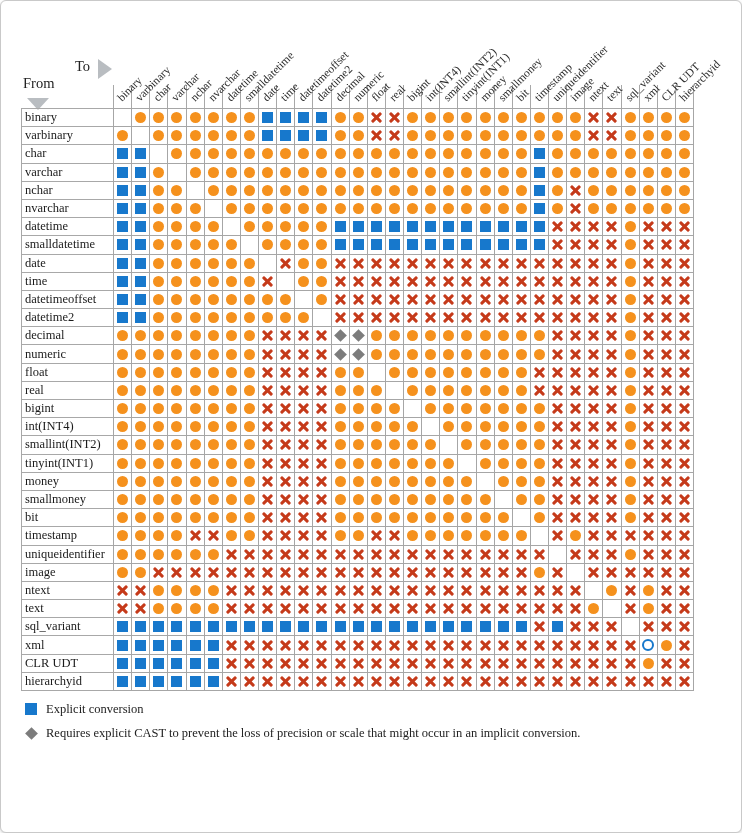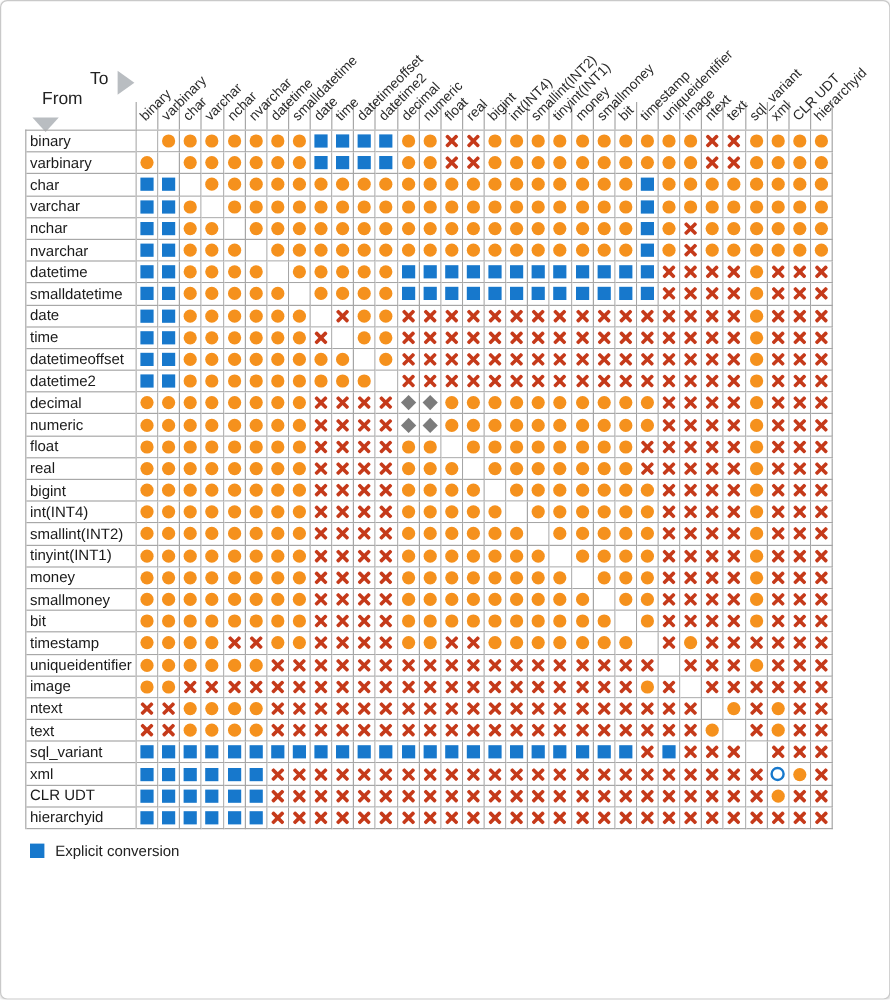--- a/index.html
+++ b/index.html
@@ -1,27 +1,27 @@
 <!DOCTYPE html>
 <html style="--blue: #1778CC; --orange: #F5911D; --red: #C53A1A; --gray: #7C7C7C;"><head>
 <meta charset="utf-8">
 <style>
   html,body{margin:0;padding:0;background:#fff;}
   .page{
     position:relative;width:742px;height:833px;box-sizing:border-box;
     background:#fff;border:1px solid #c9c9c9;border-radius:6px;
     box-shadow:0 1px 3px rgba(0,0,0,.18);
-    font-family:Liberation Sans, sans-serif;
+    font-family:Liberation Serif, serif;
     overflow:hidden;
   }
   
   .to-label{position:absolute;left:74px;top:57px;font-size:14.5px;color:#222;}
   .to-arrow{position:absolute;left:97px;top:58px;width:0;height:0;
     border-left:14px solid #b9bdc1;border-top:10px solid transparent;border-bottom:10px solid transparent;}
-  .from-label{position:absolute;left:34px;top:74px;font-size:14.5px;color:#222;}
+  .from-label{position:absolute;left:22px;top:74px;font-size:14.5px;color:#222;}
   .from-arrow{position:absolute;left:26px;top:97px;width:0;height:0;
     border-top:12px solid #b9bdc1;border-left:11px solid transparent;border-right:11px solid transparent;}
 
   
   .colhead{
     position:absolute;height:14px;line-height:14px;white-space:nowrap;
     font-size:11.5px;color:#2b2b2b;
     transform:rotate(-45deg);transform-origin:0 100%;
   }
   .tick{position:absolute;width:1px;height:23px;background:#a8a8a8;}
@@ -3201,14 +3201,20 @@
         <div class="sX"></div>
       </div>
     </div>
   <div class="legend" id="legend">
       <div class="legend-item">
         <div class="legend-ic">
           <div class="sE"></div>
         </div>
         <div class="legend-text">Explicit conversion</div>
       </div>
+      <div class="legend-item">
+        <div class="legend-ic">
+          <div class="sD"></div>
+        </div>
+        <div class="legend-text">Requires explicit CAST to prevent the loss of precision or scale that might occur in an implicit conversion.</div>
+      </div>
     </div>
 </div>
 
 </body></html>

